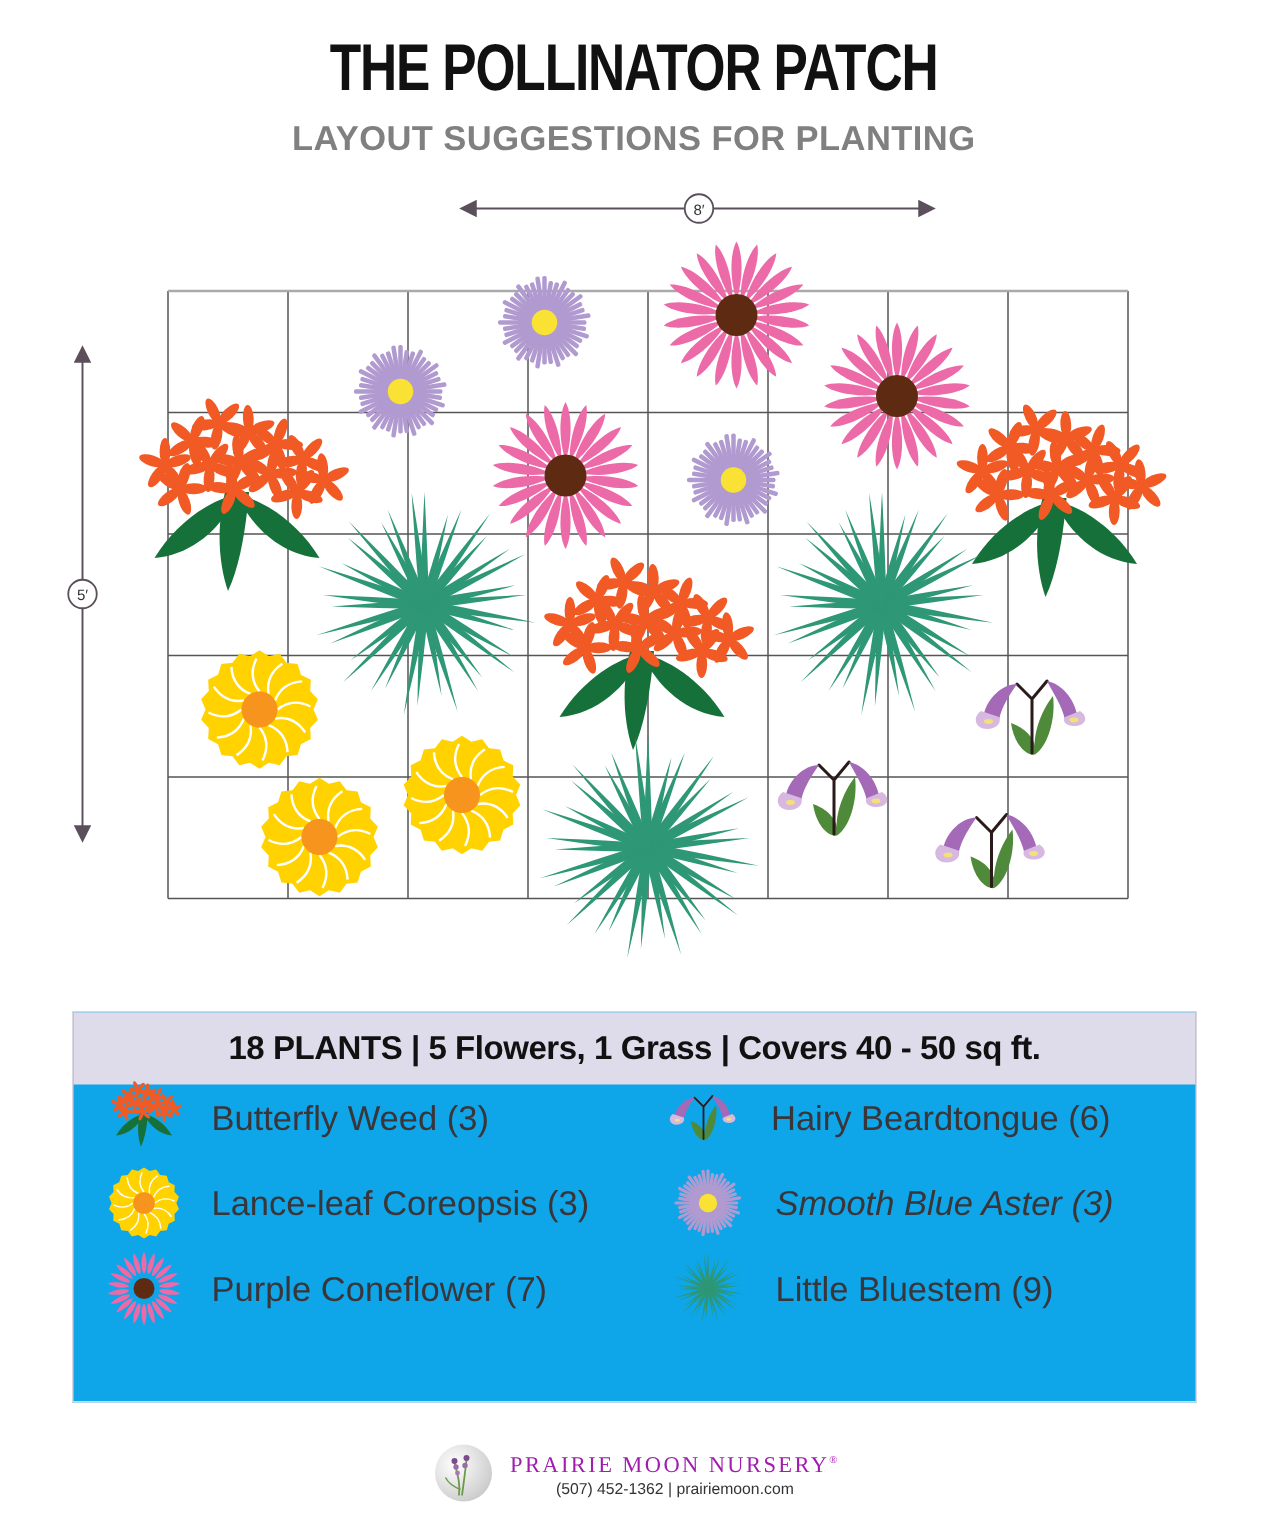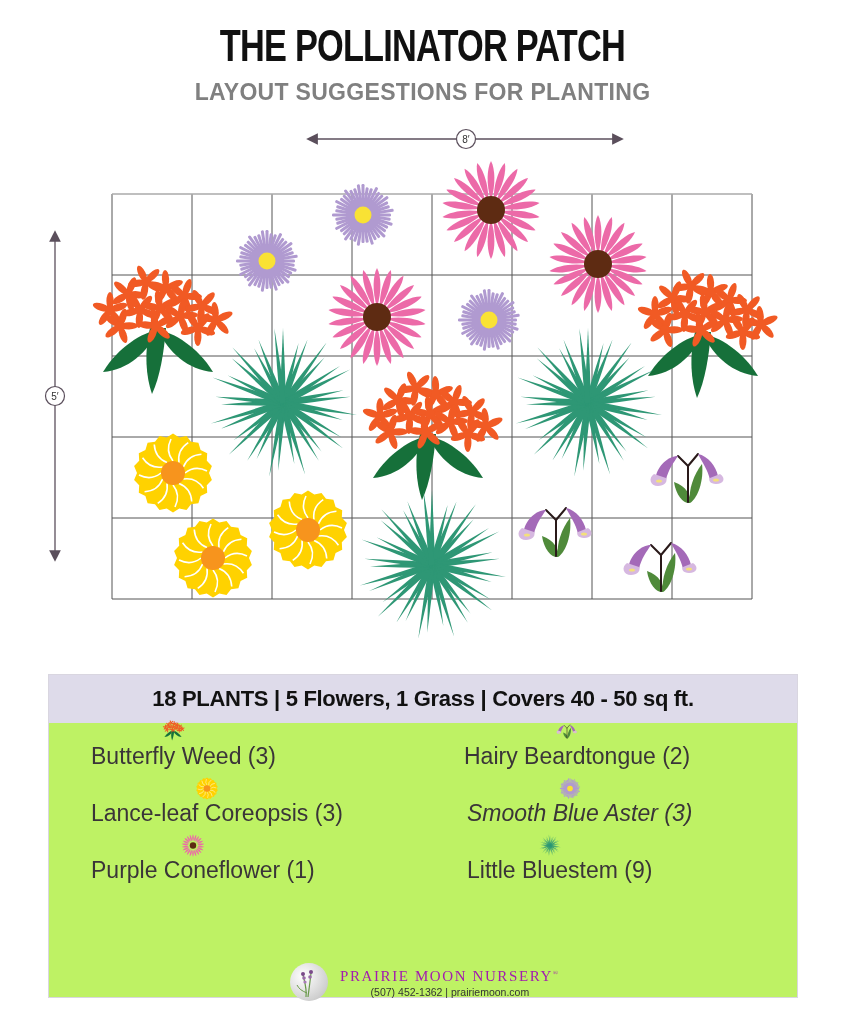--- a/index.html
+++ b/index.html
@@ -14,33 +14,33 @@
   }
   .subtitle {
     position: absolute; left: 0; width: 845px; top: 78px; text-align: center;
     font-family: "Liberation Sans", sans-serif; font-weight: 700; font-size: 23px;
     color: #808080; letter-spacing: 0.3px; line-height: 28px;
   }
 
   #diagram { position: absolute; left: 0; top: 0; width: 845px; height: 660px; }
 
   .summary-box {
-    position: absolute; left: 48px; top: 674px; width: 750px; height: 324px;
-    border: 1.5px solid #d9d6e0; background: #bef264;
+    position: absolute; left: 48px; top: 674px; width: 750px; height: 261px;
+    border: 1.5px solid #d9d6e0; background: #0ea5e9;
   }
   .summary-header {
     height: 48px; background: #dedbea; display: flex; align-items: center; justify-content: center;
     font-family: "Liberation Sans", sans-serif; font-weight: 700; font-size: 22px; color: #111;
     letter-spacing: -0.3px;
   }
   .legend {
     position: absolute; left: 0; top: 70px; width: 100%;
   }
   .legend-item {
-    position: absolute; display: flex; align-items: center; height: 50px; flex-direction: column;
+    position: absolute; display: flex; align-items: center; height: 50px;
   }
   .legend-icon { width: 50px; height: 50px; display: block; }
   .legend-label {
     font-family: "Liberation Sans", sans-serif; font-size: 23px; color: #3a3538; margin-left: 20px;
     white-space: nowrap;
   }
 
   .footer { position: absolute; left: 290px; top: 962px; height: 40px; display: flex; align-items: center; }
   .logo-circle {
     width: 38px; height: 38px; border-radius: 50%;
@@ -985,37 +985,37 @@
             <path d="M0,-10 C-2.5,-12.5 -2,-21 0,-24.5 C2,-21 2.5,-12.5 0,-10Z" fill="#ec6aa8" transform="rotate(245.45454545454547)"></path>
             <path d="M0,-10 C-2.5,-12.5 -2,-21 0,-24.5 C2,-21 2.5,-12.5 0,-10Z" fill="#ec6aa8" transform="rotate(261.8181818181818)"></path>
             <path d="M0,-10 C-2.5,-12.5 -2,-21 0,-24.5 C2,-21 2.5,-12.5 0,-10Z" fill="#ec6aa8" transform="rotate(278.1818181818182)"></path>
             <path d="M0,-10 C-2.5,-12.5 -2,-21 0,-24.5 C2,-21 2.5,-12.5 0,-10Z" fill="#ec6aa8" transform="rotate(294.54545454545456)"></path>
             <path d="M0,-10 C-2.5,-12.5 -2,-21 0,-24.5 C2,-21 2.5,-12.5 0,-10Z" fill="#ec6aa8" transform="rotate(310.90909090909093)"></path>
             <path d="M0,-10 C-2.5,-12.5 -2,-21 0,-24.5 C2,-21 2.5,-12.5 0,-10Z" fill="#ec6aa8" transform="rotate(327.27272727272725)"></path>
             <path d="M0,-10 C-2.5,-12.5 -2,-21 0,-24.5 C2,-21 2.5,-12.5 0,-10Z" fill="#ec6aa8" transform="rotate(343.6363636363636)"></path>
             <circle r="7" fill="#5e2b12"></circle>
           </g>
         </svg>
-      <span class="legend-label">Purple Coneflower (1)</span>
+      <span class="legend-label">Purple Coneflower (7)</span>
     </div>
     <div class="legend-item" style="left:395px; top:-25px;">
       <svg class="legend-icon" viewBox="-25 -25 50 50">
           <g transform="translate(0,-6)">
             <path d="M-8.4,8.4 C-7.199999999999999,16.8 -2.4,21.599999999999998 1.2,21 C2.4,16.8 -1.2,10.799999999999999 -8.4,8.4Z" fill="#4f8a3a"></path>
             <path d="M8.4,-2.4 C9.6,7.199999999999999 6,18 1.2,21 C0,13.2 3.5999999999999996,3.5999999999999996 8.4,-2.4Z" fill="#4f8a3a"></path>
             <path d="M0,20.4 L0,-1.2 L-6,-7.199999999999999 M0,-1.2 L6,-8.4" stroke="#2a1a1a" stroke-width="1.2" fill="none" stroke-linecap="round"></path>
             <path d="M-6,-7.199999999999999 C-12,-7.199999999999999 -18,-1.2 -19.2,4.8 L-13.2,7.199999999999999 C-12,1.2 -8.4,-3.5999999999999996 -6,-7.199999999999999Z" fill="#a46ab8"></path>
             <path d="M-20.4,3.5999999999999996 C-24,6 -22.8,10.799999999999999 -18,10.799999999999999 C-14.399999999999999,10.799999999999999 -12,8.4 -13.2,6Z" fill="#d6b8e0"></path>
             <ellipse cx="-17.4" cy="7.8" rx="1.7999999999999998" ry="0.96" fill="#f3e07a"></ellipse>
             <path d="M6,-8.4 C12,-7.199999999999999 16.8,-1.2 18,4.8 L13.2,7.199999999999999 C12,1.2 8.4,-3.5999999999999996 6,-8.4Z" fill="#a46ab8"></path>
             <path d="M19.2,3.5999999999999996 C22.8,6 21.599999999999998,9.6 16.8,9.6 C13.2,9.6 12,7.199999999999999 13.2,6Z" fill="#d6b8e0"></path>
             <ellipse cx="16.8" cy="7.199999999999999" rx="1.7999999999999998" ry="0.96" fill="#f3e07a"></ellipse>
           </g>
         </svg>
-      <span class="legend-label">Hairy Beardtongue (2)</span>
+      <span class="legend-label">Hairy Beardtongue (6)</span>
     </div>
     <div class="legend-item" style="left:398px; top:32px;font-style:italic;">
       <svg class="legend-icon" viewBox="-25 -25 50 50">
           <g transform="">
             <rect x="-1.08" y="-22.32" width="2.16" height="18" rx="0.864" fill="#b09ad0" transform="rotate(0)"></rect>
             <rect x="-1.08" y="-20.16" width="2.16" height="15.84" rx="0.864" fill="#b09ad0" transform="rotate(9)"></rect>
             <rect x="-1.08" y="-20.16" width="2.16" height="15.84" rx="0.864" fill="#b09ad0" transform="rotate(18)"></rect>
             <rect x="-1.08" y="-22.32" width="2.16" height="18" rx="0.864" fill="#b09ad0" transform="rotate(27)"></rect>
             <rect x="-1.08" y="-20.16" width="2.16" height="15.84" rx="0.864" fill="#b09ad0" transform="rotate(36)"></rect>
             <rect x="-1.08" y="-20.16" width="2.16" height="15.84" rx="0.864" fill="#b09ad0" transform="rotate(45)"></rect>

